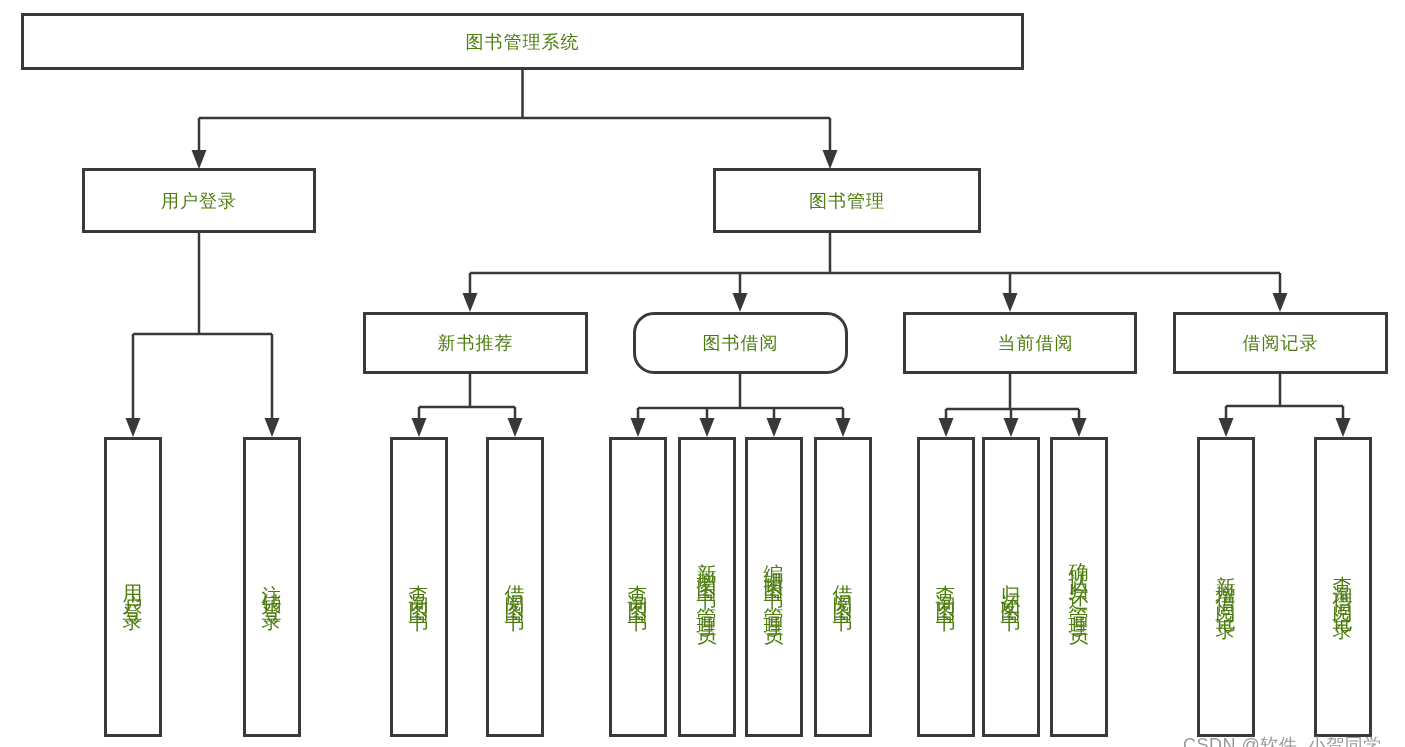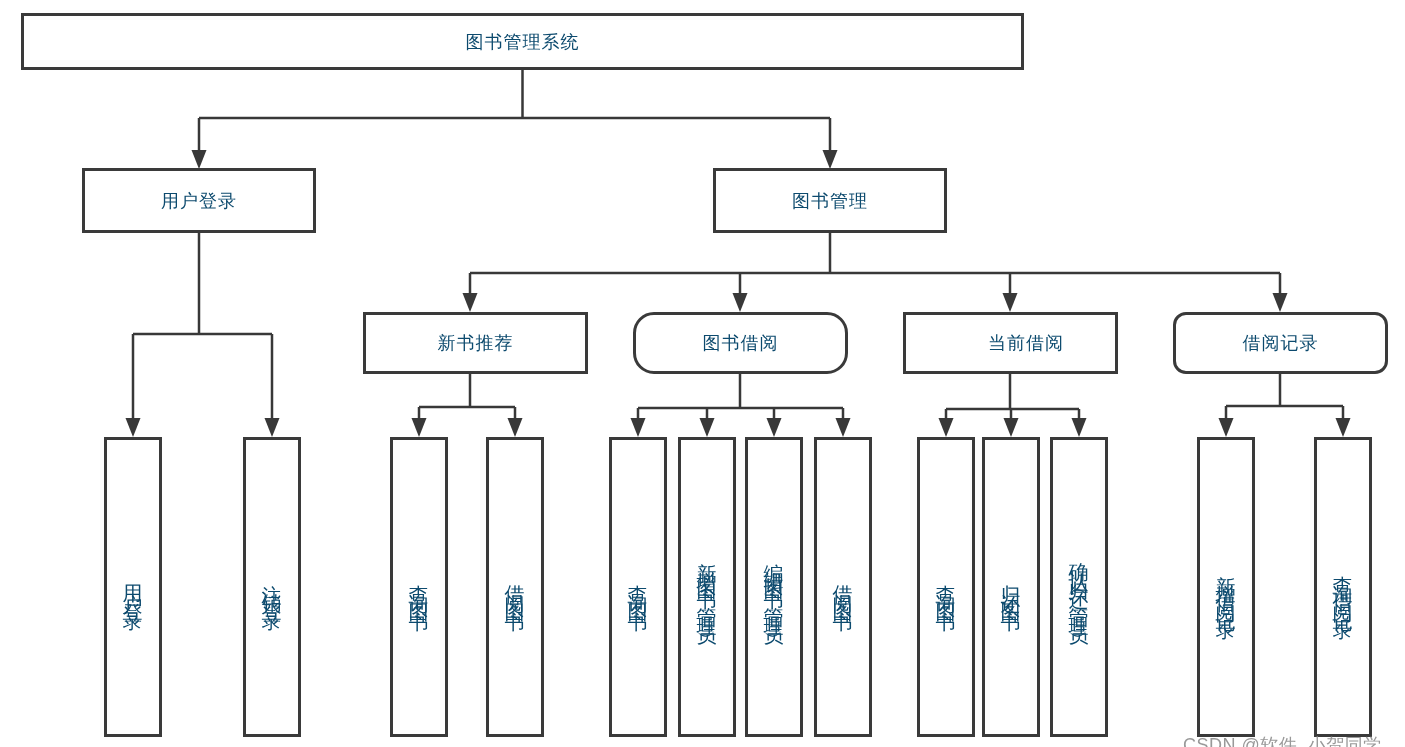--- a/index.html
+++ b/index.html
@@ -30,21 +30,21 @@
     stroke: none;
   }
   .node {
     position: absolute;
     box-sizing: border-box;
     background: #ffffff;
     border: 3px solid #3a3a3a;
     display: flex;
     align-items: center;
     justify-content: center;
-    color: #0c4a6e;
+    color: #4d7c0f;
     text-align: center;
   }
   .node.h { font-size: 18px; letter-spacing: 1px; }
   .node.leaf { font-size: 20px; }
   .vtext {
     writing-mode: vertical-lr;
     text-orientation: mixed;
     letter-spacing: 9px;
     line-height: 1;
     white-space: nowrap;
@@ -106,26 +106,26 @@
     <g>
       <path d="M1280 374 V406 M1226 406 H1343 M1226 406 V420 M1343 406 V420"></path>
       <polygon points="1218.5,418 1233.5,418 1226,437"></polygon>
       <polygon points="1335.5,418 1350.5,418 1343,437"></polygon>
     </g>
   </svg>
 
   <div class="node h" style="left:21px; top:13px; width:1003px; height:57px;">图书管理系统</div>
 
   <div class="node h" style="left:82px; top:168px; width:234px; height:65px;">用户登录</div>
-  <div class="node h" style="left:713px; top:168px; width:234px; height:65px;">图书管理</div>
+  <div class="node h" style="left:713px; top:168px; width:268px; height:65px;">图书管理</div>
 
   <div class="node h" style="left:363px; top:312px; width:225px; height:62px;">新书推荐</div>
   <div class="node h" style="left:633px; top:312px; width:215px; height:62px;border-radius:21px;">图书借阅</div>
-  <div class="node h" style="left:903px; top:312px; width:215px; height:62px;padding-left:31px;">当前借阅</div>
-  <div class="node h" style="left:1173px; top:312px; width:215px; height:62px;border-radius:13px;">借阅记录</div>
+  <div class="node h" style="left:903px; top:312px; width:234px; height:62px;padding-left:31px;">当前借阅</div>
+  <div class="node h" style="left:1173px; top:312px; width:215px; height:62px;">借阅记录</div>
 
   <div class="node leaf" style="left:104px; top:437px; width:58px; height:300px;">
     <span class="vtext">用户登录</span>
   </div>
   <div class="node leaf" style="left:243px; top:437px; width:58px; height:300px;">
     <span class="vtext">注销登录</span>
   </div>
 
   <div class="node leaf" style="left:390px; top:437px; width:58px; height:300px;">
     <span class="vtext">查询图书</span>

